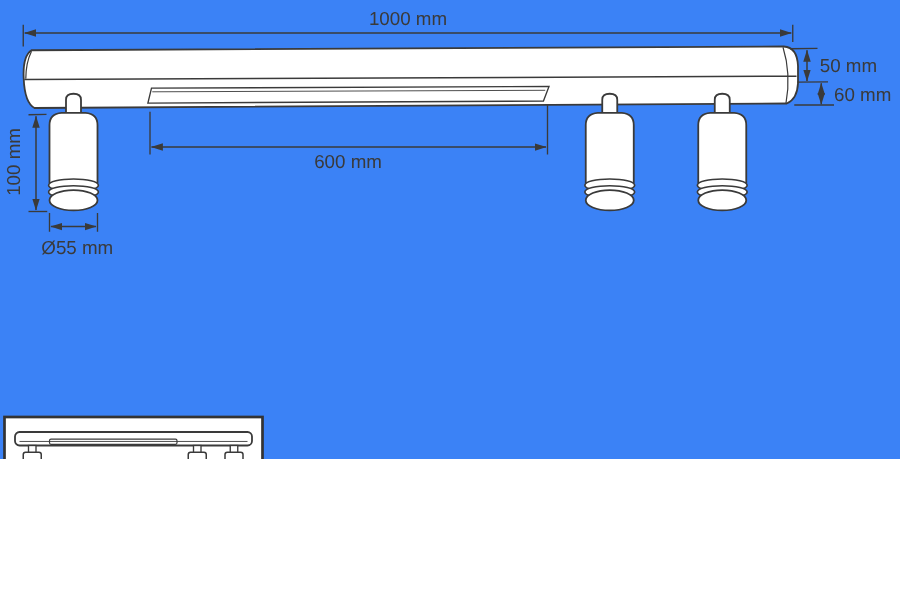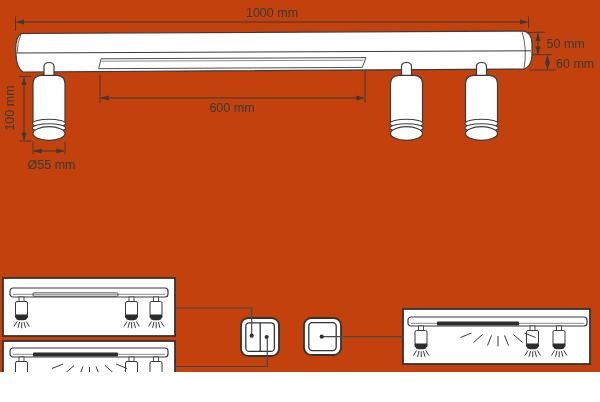--- a/index.html
+++ b/index.html
@@ -1,16 +1,16 @@
 <!DOCTYPE html>
 <html><head>
 <meta charset="utf-8">
 <style>
   html,body{margin:0;padding:0;background:#ffffff;}
-  .stage{position:relative;width:600px;height:372px;background:#c2410c;overflow:hidden;
+  .stage{position:relative;width:600px;height:306px;background:#3b82f6;overflow:hidden;
          font-family:"Liberation Sans", sans-serif;text-decoration:underline;}
   svg{position:absolute;left:0;top:0;display:block;}
   text{font-family:"Liberation Sans", sans-serif;font-size:12.5px;fill:#3a3a3a;}
 </style>
 </head>
 <body>
 
 <div class="stage">
 <svg width="600" height="402" viewBox="0 0 600 402">
 

